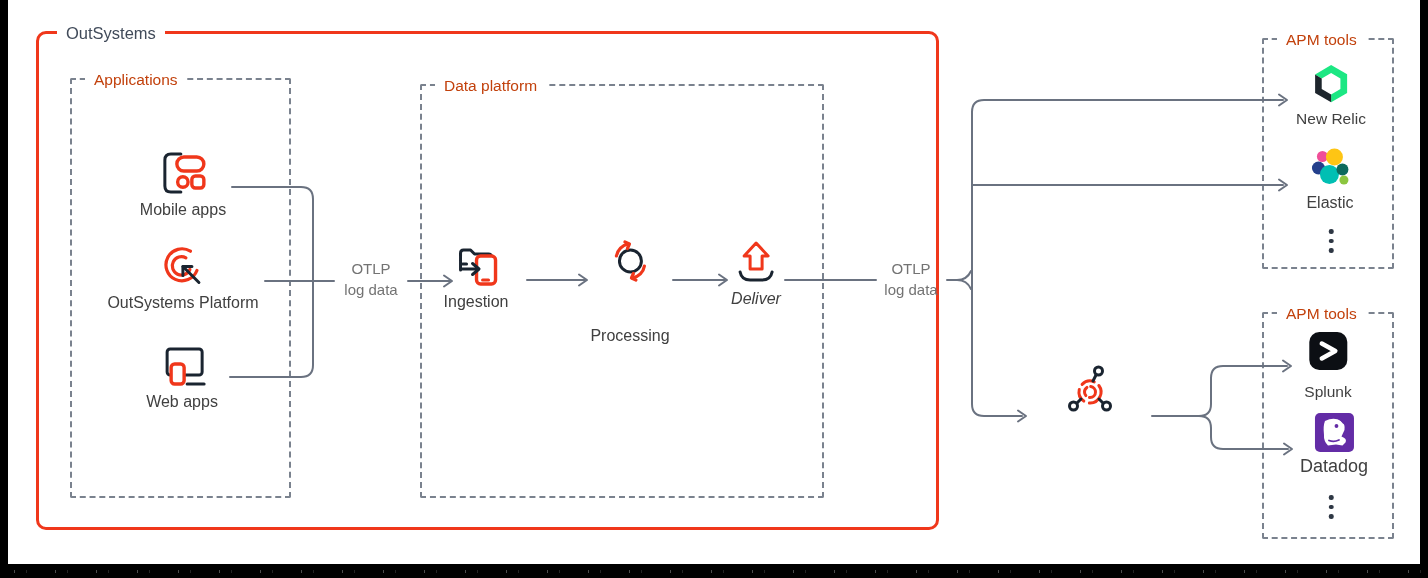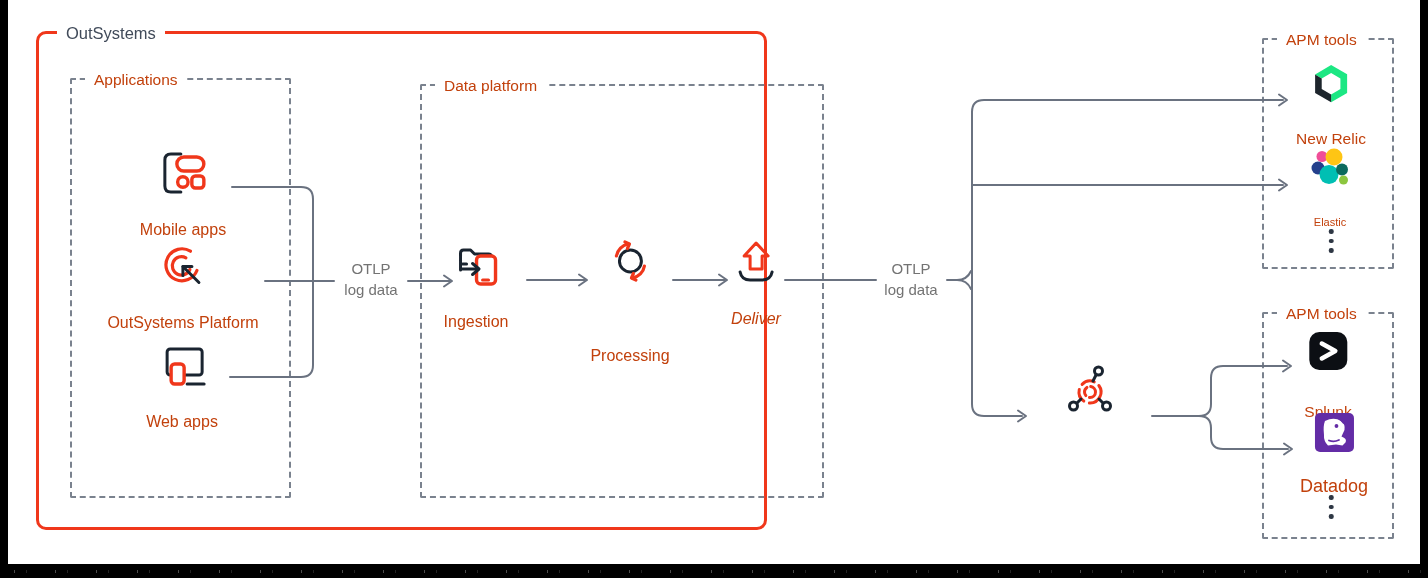--- a/index.html
+++ b/index.html
@@ -35,37 +35,37 @@
   
   svg.wires{position:absolute;left:0;top:0;z-index:5;}
   .wire{stroke:#6A7280;stroke-width:2;fill:none;stroke-linecap:round;stroke-linejoin:round;}
 
   
   .node{
     position:absolute;z-index:10;display:flex;flex-direction:column;
     align-items:center;transform:translateX(-50%);
   }
   .node-label{
-    margin-top:23px;color:#c2410c;font-size:16px;line-height:21px;
+    margin-top:3px;color:#404040;font-size:16px;line-height:21px;
     white-space:nowrap;text-align:center;
   }
   .otlp{
     position:absolute;z-index:10;transform:translateX(-50%);
     color:#737373;font-size:15px;line-height:21px;text-align:center;white-space:nowrap;
   }
   .ellipsis{
     position:absolute;z-index:10;transform:translateX(-50%);
     display:flex;flex-direction:column;align-items:center;gap:5px;
   }
   .ellipsis span{width:4.5px;height:4.5px;border-radius:50%;background:#2E3744;display:block;}
 </style>
 </head>
 <body>
 
-<div class="groupbox box-red" style="left:36px;top:31px;width:731px;height:499px;">
+<div class="groupbox box-red" style="left:36px;top:31px;width:903px;height:499px;">
   <div class="legend legend-red">OutSystems</div>
 </div>
 
 <div class="groupbox box-dashed" style="left:70px;top:78px;width:221px;height:420px;">
   <div class="legend legend-gray">Applications</div>
 </div>
 
 <div class="groupbox box-dashed" style="left:420px;top:84px;width:404px;height:414px;">
   <div class="legend legend-gray">Data platform</div>
 </div>
@@ -193,21 +193,21 @@
 
 <div class="node" style="left:1330px;top:147px;">
   <svg width="42" height="42" viewBox="0 0 42 42">
     <circle cx="13" cy="9.5" r="5.5" fill="#F04E98"></circle>
     <circle cx="25" cy="10" r="8.5" fill="#FEC514"></circle>
     <circle cx="9" cy="21" r="6.5" fill="#24408C"></circle>
     <circle cx="20" cy="27.5" r="9.5" fill="#00BFB3"></circle>
     <circle cx="33" cy="22.5" r="6" fill="#0B6A5D"></circle>
     <circle cx="34.5" cy="33" r="4.5" fill="#8CC63F"></circle>
   </svg>
-  <div class="node-label" style="font-size:11px;">Elastic</div>
+  <div class="node-label" style="font-size:16px;">Elastic</div>
 </div>
 
 <div class="ellipsis" style="left:1331px;top:229px;">
   <span></span>
     <span></span>
     <span></span>
 </div>
 
 <div class="node" style="left:1328px;top:331px;gap:7px;">
   <svg width="40" height="40" viewBox="0 0 40 40">

